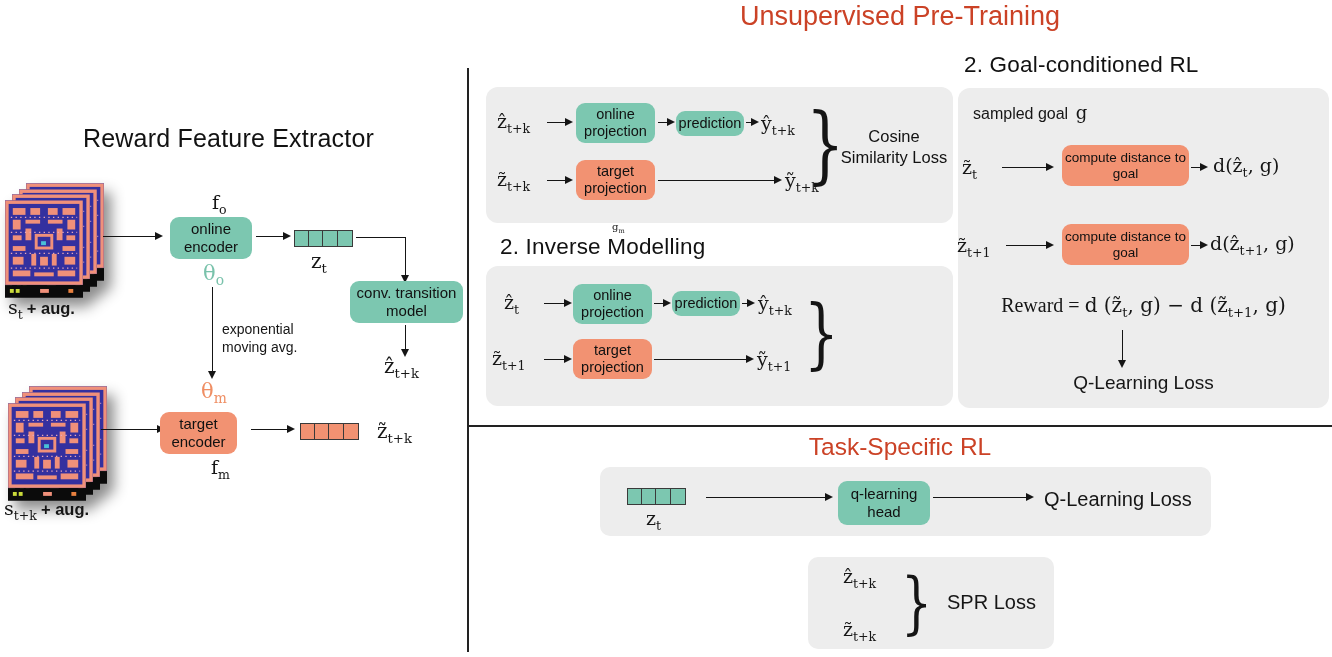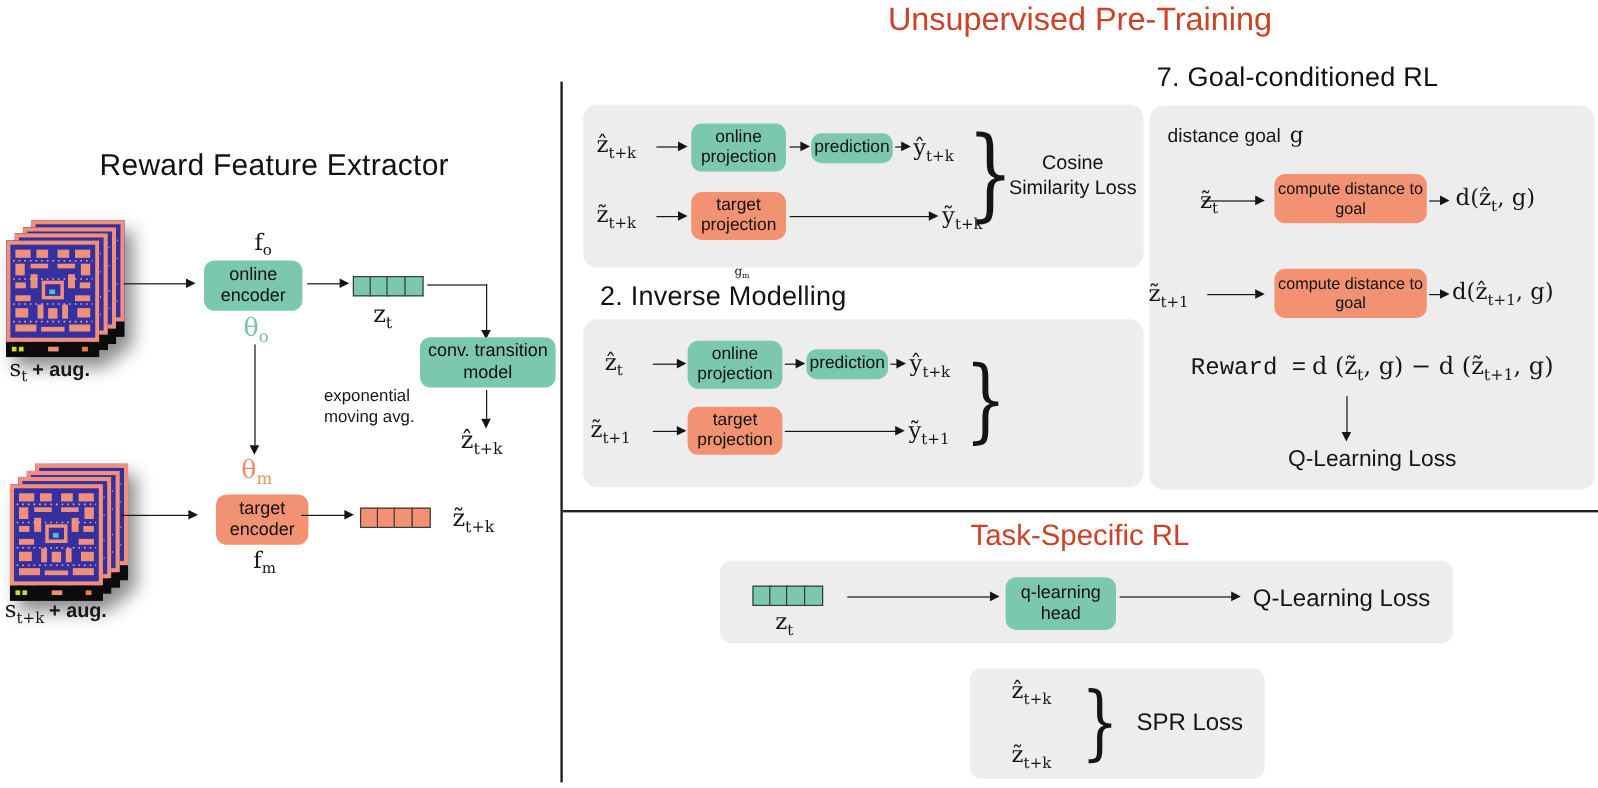--- a/index.html
+++ b/index.html
@@ -9,21 +9,21 @@
   .abs{position:absolute;}
   .panel{position:absolute;background:#ededed;border-radius:12px;}
   .bx{position:absolute;display:flex;align-items:center;justify-content:center;text-align:center;
       border-radius:9px;line-height:1.18;color:#111;font-size:15px;}
   .bx.teal{background:#7cc7b0;}
   .bx.orange{background:#f29272;}
   .h{position:absolute;font-size:22.5px;color:#121212;letter-spacing:.2px;white-space:nowrap;}
   .bigtitle{position:absolute;text-align:center;color:#cb4226;white-space:nowrap;}
   .loss{position:absolute;text-align:center;font-size:16.5px;line-height:1.28;color:#121212;}
   .m{font-family:"DejaVu Serif",serif;}
-  .mup{font-family:Liberation Mono, monospace;font-style:normal;}
+  .mup{font-family:Liberation Serif, serif;font-style:normal;}
   sub{font-size:66%;}
   .lab{position:absolute;white-space:nowrap;}
   .brace{position:absolute;font-family:"DejaVu Serif",serif;color:#151515;line-height:0.9;
          transform:scaleX(.72);transform-origin:left center;}
   
   .ar{position:absolute;height:0;border-top:1.9px solid #151515;}
   .ar::after{content:"";position:absolute;right:-2px;top:-5px;width:0;height:0;
              border-left:8.5px solid #151515;border-top:4.2px solid transparent;border-bottom:4.2px solid transparent;}
   .seg{position:absolute;height:0;border-top:1.9px solid #151515;}
   .ad{position:absolute;width:0;border-left:1.9px solid #151515;}
@@ -129,21 +129,21 @@
   </div>
   <div class="lab m" style="left:311px;top:249px;font-size:20px;">z<sub>t</sub></div>
 
   <div class="seg" style="left:356px;top:237px;width:50px;"></div>
   <div class="ad" style="left:405px;top:237px;height:38px;"></div>
   <div class="bx teal" style="left:350px;top:281px;width:113px;height:42px;">conv. transition model</div>
   <div class="ad" style="left:405px;top:325px;height:24px;"></div>
   <div class="lab m" style="left:384px;top:354px;font-size:20px;">ẑ<sub>t+k</sub></div>
 
   <div class="ad" style="left:212px;top:287px;height:84px;"></div>
-  <div class="small abs" style="left:222px;top:320px;width:92px;margin-left:48px;">exponential moving avg.</div>
+  <div class="small abs" style="left:222px;top:320px;width:92px;">exponential moving avg.</div>
   <div class="lab m orange-t" style="left:201px;top:379px;font-size:21px;">θ<sub>m</sub></div>
 
   <div class="stack" style="left:8px;top:386px;">
     <svg class="p4">
         <use href="#maze"></use>
       </svg>
     <svg class="p3">
         <use href="#maze"></use>
       </svg>
     <svg class="p2">
@@ -151,21 +151,21 @@
       </svg>
     <svg class="p1">
         <use href="#maze"></use>
       </svg>
   </div>
   <div class="lab" style="left:4px;top:497px;font-size:19px;">
     <span class="m">s<sub>t+k</sub></span><span class="sfx">+ aug.</span>
   </div>
 
   <div class="ar" style="left:101px;top:429px;width:62px;"></div>
-  <div class="bx orange" style="left:180px;top:412px;width:77px;height:42px;">target encoder</div>
+  <div class="bx orange" style="left:160px;top:412px;width:77px;height:42px;">target encoder</div>
   <div class="lab m" style="left:211px;top:456px;font-size:19px;">f<sub>m</sub></div>
   <div class="ar" style="left:251px;top:429px;width:42px;"></div>
   <div class="bar orange" style="left:300px;top:423px;">
     <span></span>
       <span></span>
       <span></span>
       <span></span>
   </div>
   <div class="lab m" style="left:377px;top:419px;font-size:20px;">z̃<sub>t+k</sub></div>
 
@@ -201,29 +201,29 @@
   <div class="lab m" style="left:758px;top:292px;font-size:19px;">ŷ<sub>t+k</sub></div>
 
   <div class="lab m" style="left:492px;top:347px;font-size:19px;">z̃<sub>t+1</sub></div>
   <div class="ar" style="left:544px;top:359px;width:26px;"></div>
   <div class="bx orange" style="left:573px;top:339px;width:79px;height:40px;font-size:14.5px;">target projection</div>
   <div class="ar" style="left:654px;top:359px;width:98px;"></div>
   <div class="lab m" style="left:757px;top:348px;font-size:19px;">ỹ<sub>t+1</sub></div>
 
   <div class="brace" style="left:804px;top:299px;font-size:76px;">}</div>
 
-  <div class="h" style="left:964px;top:52px;">7. Goal-conditioned RL</div>
+  <div class="h" style="left:964px;top:52px;">2. Goal-conditioned RL</div>
   <div class="panel" style="left:958px;top:88px;width:371px;height:320px;"></div>
 
   <div class="lab" style="left:973px;top:102px;font-size:16px;">
-    <span>distance goal</span>
+    <span>sampled goal</span>
     <span class="m" style="font-size:18px;margin-left:3px;">g</span>
   </div>
 
-  <div class="lab m" style="left:962px;top:156px;font-size:19px;margin-left:38px;">z̃<sub>t</sub></div>
+  <div class="lab m" style="left:962px;top:156px;font-size:19px;">z̃<sub>t</sub></div>
   <div class="ar" style="left:1002px;top:167px;width:50px;"></div>
   <div class="bx orange" style="left:1062px;top:145px;width:127px;height:41px;font-size:13.5px;">compute distance to goal</div>
   <div class="ar" style="left:1191px;top:167px;width:15px;"></div>
   <div class="lab m" style="left:1213px;top:154px;font-size:19px;">d(ẑ<sub>t</sub>, g)</div>
 
   <div class="lab m" style="left:957px;top:234px;font-size:19px;">z̃<sub>t+1</sub></div>
   <div class="ar" style="left:1006px;top:245px;width:46px;"></div>
   <div class="bx orange" style="left:1062px;top:224px;width:127px;height:41px;font-size:13.5px;">compute distance to goal</div>
   <div class="ar" style="left:1191px;top:245px;width:15px;"></div>
   <div class="lab m" style="left:1210px;top:232px;font-size:19px;">d(ẑ<sub>t+1</sub>, g)</div>

